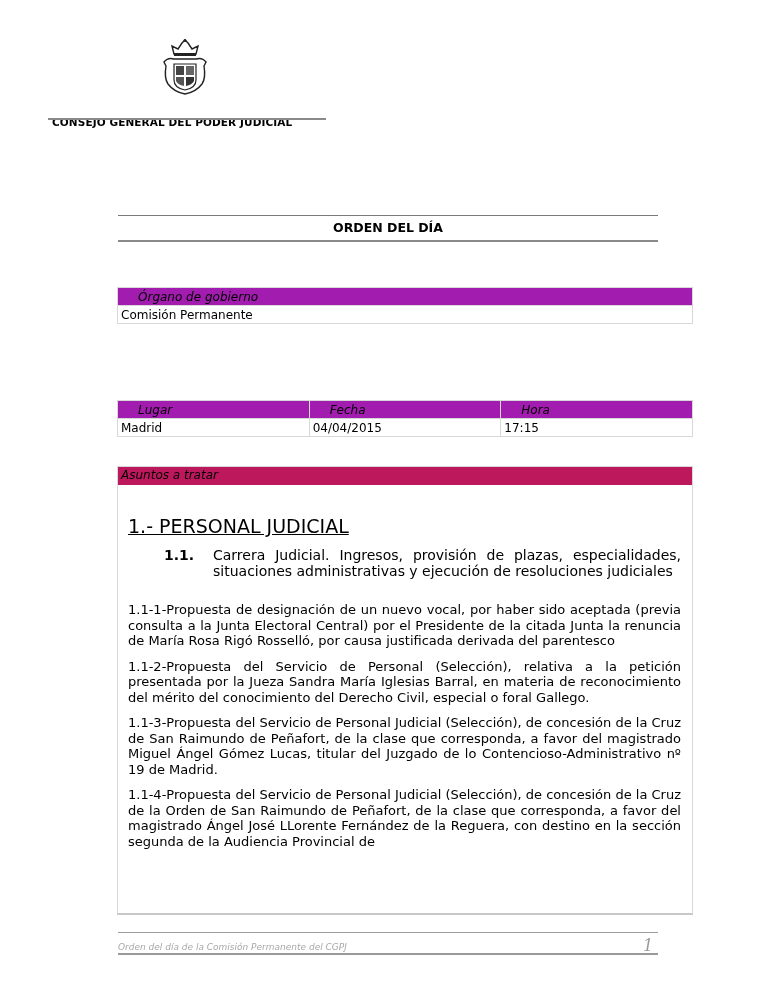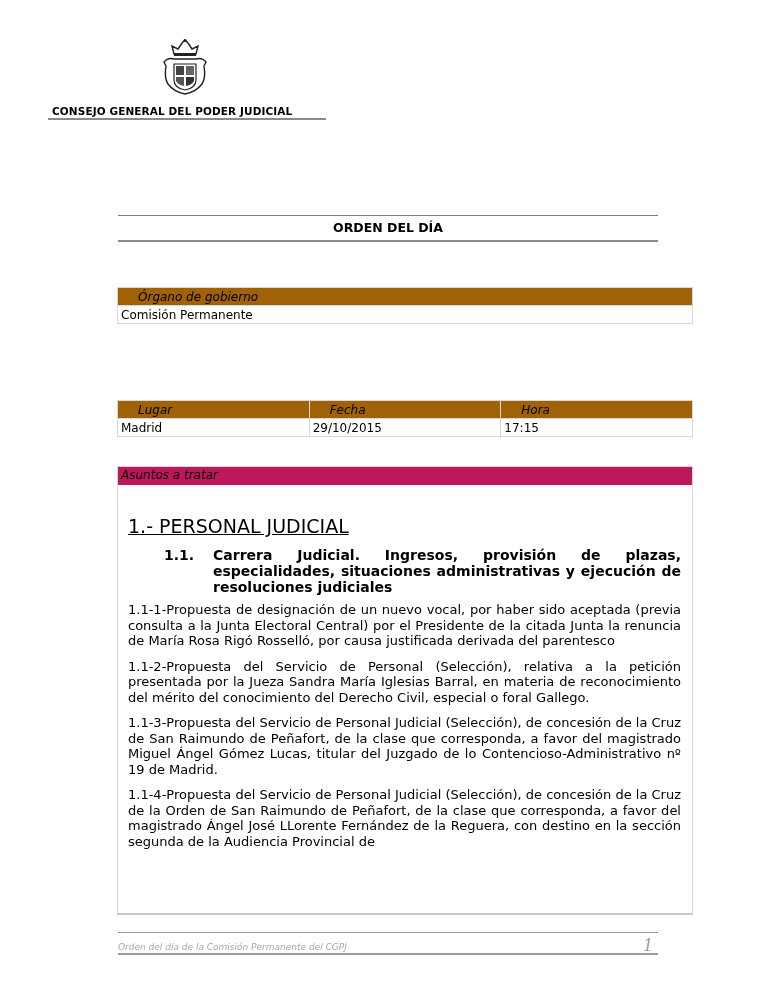--- a/index.html
+++ b/index.html
@@ -1,41 +1,41 @@
 <!DOCTYPE html>
 <html><head>
 <meta charset="utf-8">
 <style>
   html, body { margin:0; padding:0; background:#ffffff; }
   body { width:768px; height:994px; position:relative; overflow:hidden;
          font-family:"DejaVu Sans", sans-serif; color:#000; }
   .logo { position:absolute; left:158px; top:38px; width:54px; height:58px; }
-  .org-name { position:absolute; left:52px; top:105px; font-size:10.5px; font-weight:bold;
+  .org-name { position:absolute; left:52px; top:116px; font-size:10.5px; font-weight:bold;
               letter-spacing:0.1px; white-space:nowrap; }
   .org-rule { position:absolute; left:48px; top:118px; width:278px; height:2px; background:#8a8a8a; }
 
   .title-block { position:absolute; left:118px; top:215px; width:540px; }
   .title-rule { height:1px; background:#7a7a7a; }
   .title-rule.bottom { height:2px; background:#8a8a8a; }
   .title { text-align:center; font-weight:bold; font-size:12.5px; padding:4px 0 5px 0; }
 
   table.box { position:absolute; left:117px; width:576px; border-collapse:collapse; font-size:12px; }
   table.box td { border:1px solid #d8d8d8; padding:1px 3px; height:15px; }
-  table.box td.h { background:#a16207; font-style:italic;padding-left:20px; }
+  table.box td.h { background:#a21caf; font-style:italic;padding-left:20px; }
   #organo { top:287px; }
   #datos { top:360px;margin-top:40px; }
   #datos td { width:33.3%; }
 
   .asuntos { position:absolute; left:117px; top:466px; width:574px; height:446px;
              border:1px solid #d8d8d8; border-bottom:2px solid #c8c8c8; overflow:hidden; }
   .asuntos .h { background:#be185d; font-style:italic; font-size:12px; padding:1px 3px; height:16px; }
   .sec-title { position:absolute; left:10px; top:48px; font-weight:normal; font-size:19px;
                text-decoration:underline; }
   .sub-num { position:absolute; left:46px; top:80px; font-weight:bold; font-size:14px; }
-  .sub-title { position:absolute; left:95px; top:80px; width:468px; font-weight:bold; font-size:14px;
+  .sub-title { position:absolute; left:95px; top:80px; width:468px; font-weight:normal; font-size:14px;
                line-height:16px; text-align:justify; text-align-last:left; }
   .items { position:absolute; left:10px; top:135px; width:553px; }
   .item { font-size:13px; line-height:15.5px; text-align:justify; margin:0 0 10px 0; }
 
   .footer-rule { position:absolute; left:118px; top:932px; width:540px; height:1px; background:#9a9a9a; }
   .footer-text { position:absolute; left:118px; top:942px; font-size:9px; font-style:italic; color:#a8a8a8; }
   .page-num { position:absolute; left:643px; top:936px; font-size:16px; font-style:italic;
               font-family:"DejaVu Serif", serif; color:#9a9a9a; }
   .footer-rule2 { position:absolute; left:118px; top:953px; width:540px; height:2px; background:#9a9a9a; }
 </style>
@@ -80,21 +80,21 @@
 
 <table class="box" id="datos">
   <tbody>
       <tr>
     <td class="h">Lugar</td>
     <td class="h">Fecha</td>
     <td class="h">Hora</td>
   </tr>
   <tr>
     <td>Madrid</td>
-    <td>29/10/2015</td>
+    <td>04/04/2015</td>
     <td>17:15</td>
   </tr>
 </tbody>
   </table>
 
 <div class="asuntos">
   <div class="h">Asuntos a tratar</div>
   <div class="sec-title">1.- PERSONAL JUDICIAL</div>
   <div class="sub-num">1.1.</div>
   <div class="sub-title">Carrera Judicial. Ingresos, provisión de plazas, especialidades, situaciones administrativas y ejecución de resoluciones judiciales</div>

